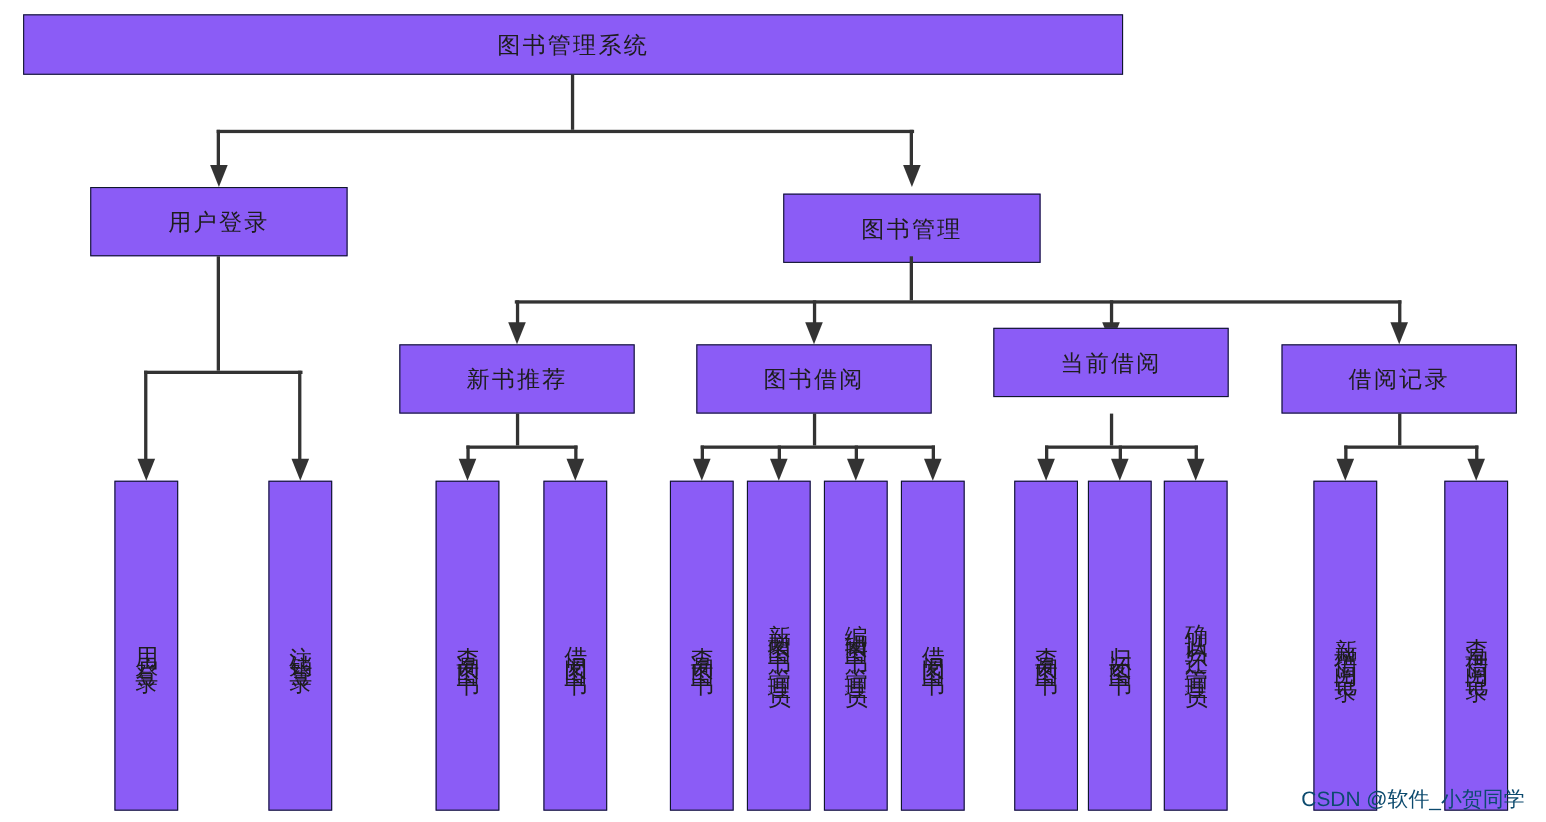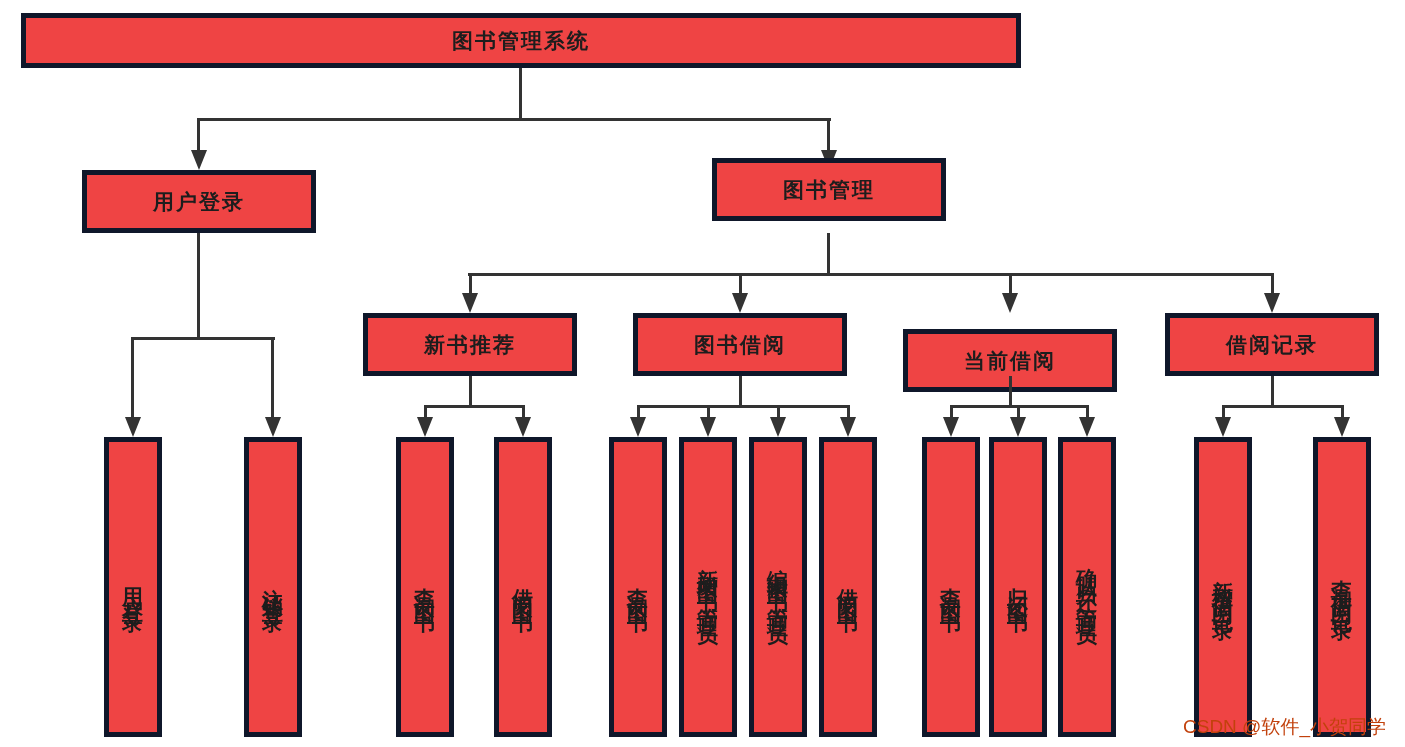--- a/index.html
+++ b/index.html
@@ -5,39 +5,39 @@
   html,body{margin:0;padding:0;background:#ffffff;}
   .stage{
     position:relative;
     width:1405px;height:747px;
     background:#ffffff;
     font-family:"Liberation Sans","DejaVu Sans",sans-serif;
     overflow:hidden;
   }
   .box{
     position:absolute;box-sizing:border-box;
-    background:#ef4444;border:5px solid #0f172a;
+    background:#8b5cf6;border:1px solid #0f172a;
     display:flex;align-items:center;justify-content:center;
-    color:#1d1d1d;text-align:center;font-weight:bold;
+    color:#1d1d1d;text-align:center;
   }
   .h-label{font-size:21px;letter-spacing:2px;white-space:nowrap;}
   .leaf{
     writing-mode:vertical-rl;text-orientation:mixed;
     font-size:21px;letter-spacing:8px;line-height:1;
   }
   .vl,.hl{position:absolute;background:#333333;}
   .ah{
     position:absolute;width:0;height:0;
     border-left:8px solid transparent;
     border-right:8px solid transparent;
     border-top:20px solid #333333;
   }
   .watermark{
     position:absolute;left:1183px;top:714px;
-    font-size:19px;color:#c2410c;white-space:nowrap;z-index:5;
+    font-size:19px;color:#0c4a6e;white-space:nowrap;z-index:5;
   }
 </style>
 </head>
 <body>
 
 <div class="stage">
 
   <div class="box h-label" style="left:21px;top:13px;width:1000px;height:55px;">
     <span>图书管理系统</span>
   </div>
@@ -47,21 +47,21 @@
     <div class="hl" style="left:197px;top:118px;width:634px;height:3px;"></div>
     <div class="vl" style="left:197px;top:118px;width:3px;height:34px;"></div>
     <div class="ah" style="left:191px;top:150px;"></div>
     <div class="vl" style="left:827px;top:118px;width:3px;height:34px;"></div>
     <div class="ah" style="left:821px;top:150px;"></div>
   </div>
 
   <div class="box h-label" style="left:82px;top:170px;width:234px;height:63px;">
     <span>用户登录</span>
   </div>
-  <div class="box h-label" style="left:712px;top:158px;width:234px;height:63px;">
+  <div class="box h-label" style="left:712px;top:176px;width:234px;height:63px;">
     <span>图书管理</span>
   </div>
 
   <div>
     <div class="vl" style="left:197px;top:233px;width:3px;height:104px;"></div>
     <div class="hl" style="left:131px;top:337px;width:144px;height:3px;"></div>
     <div class="vl" style="left:131px;top:337px;width:3px;height:84px;"></div>
     <div class="ah" style="left:125px;top:417px;"></div>
     <div class="vl" style="left:271px;top:337px;width:3px;height:84px;"></div>
     <div class="ah" style="left:265px;top:417px;"></div>
@@ -79,21 +79,21 @@
     <div class="vl" style="left:1271px;top:273px;width:3px;height:24px;"></div>
     <div class="ah" style="left:1264px;top:293px;"></div>
   </div>
 
   <div class="box h-label" style="left:633px;top:313px;width:214px;height:63px;">
     <span>图书借阅</span>
   </div>
   <div class="box h-label" style="left:363px;top:313px;width:214px;height:63px;">
     <span>新书推荐</span>
   </div>
-  <div class="box h-label" style="left:903px;top:329px;width:214px;height:63px;text-align:right;">
+  <div class="box h-label" style="left:903px;top:298px;width:214px;height:63px;text-align:right;">
     <span>当前借阅</span>
   </div>
   <div class="box h-label" style="left:1165px;top:313px;width:214px;height:63px;">
     <span>借阅记录</span>
   </div>
 
   <div>
     <div class="vl" style="left:469px;top:376px;width:3px;height:29px;"></div>
     <div class="hl" style="left:424px;top:405px;width:101px;height:3px;"></div>
     <div class="vl" style="left:424px;top:405px;width:3px;height:14px;"></div>

